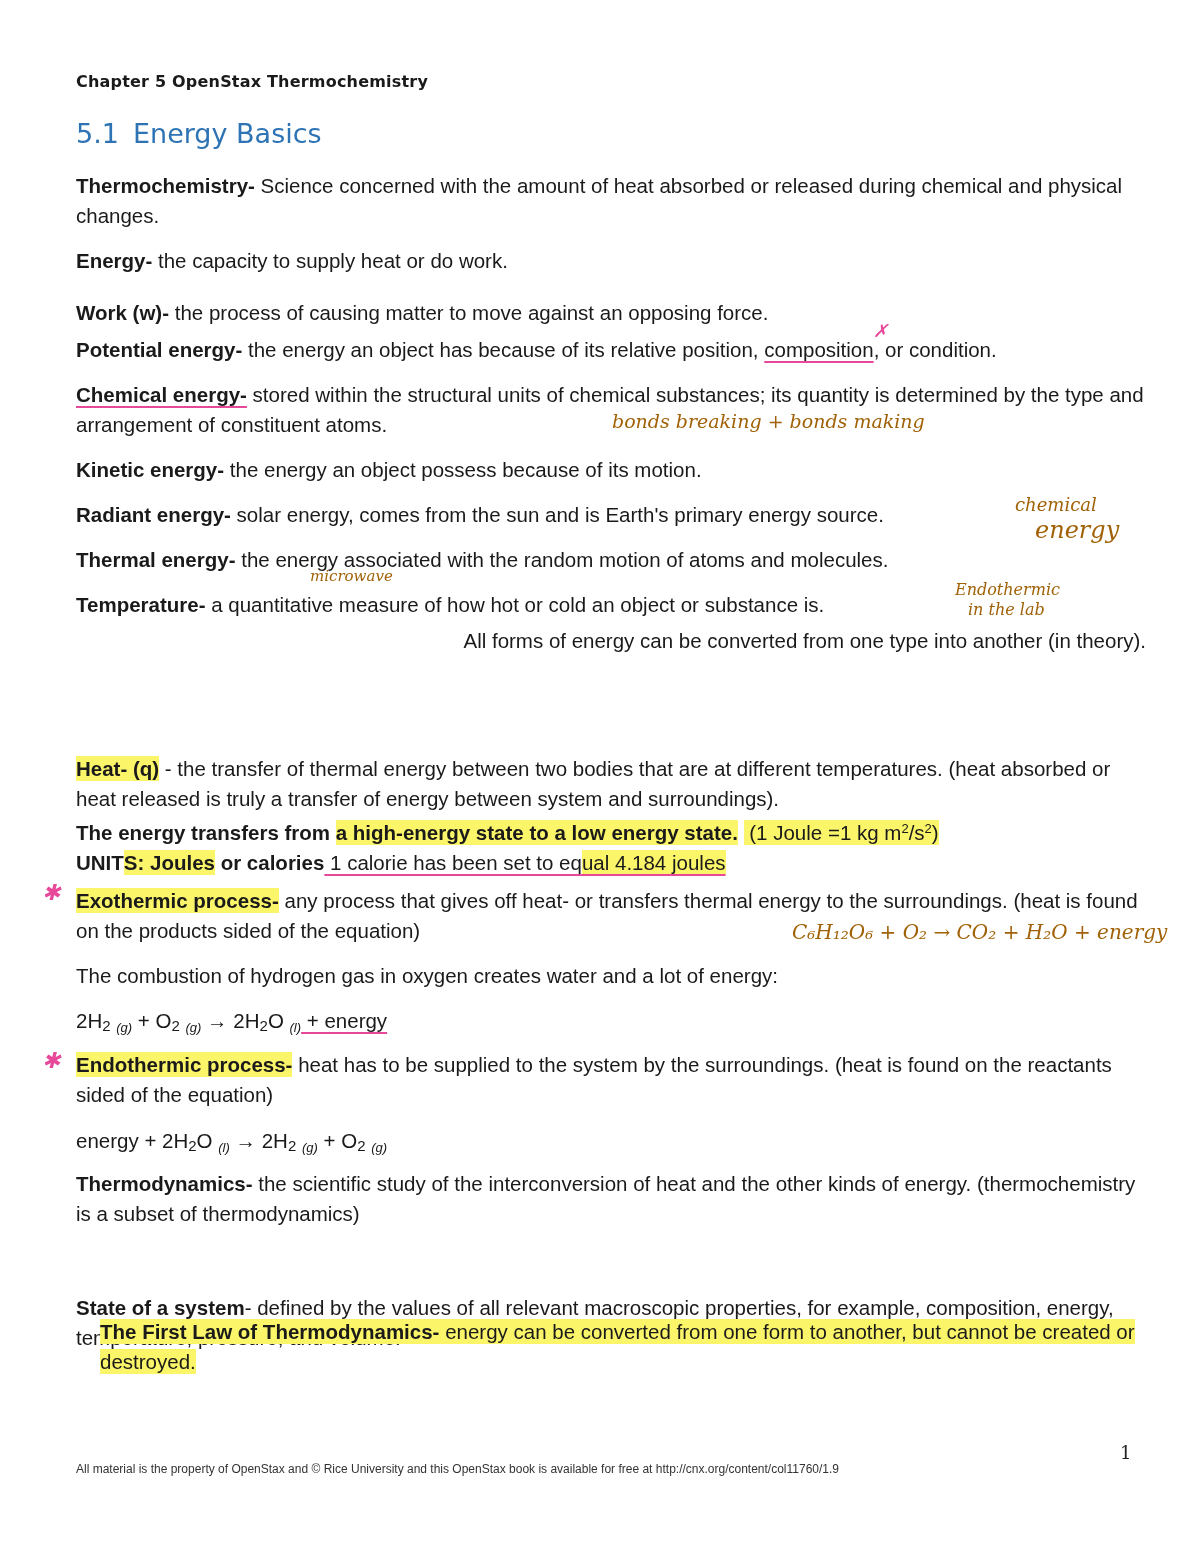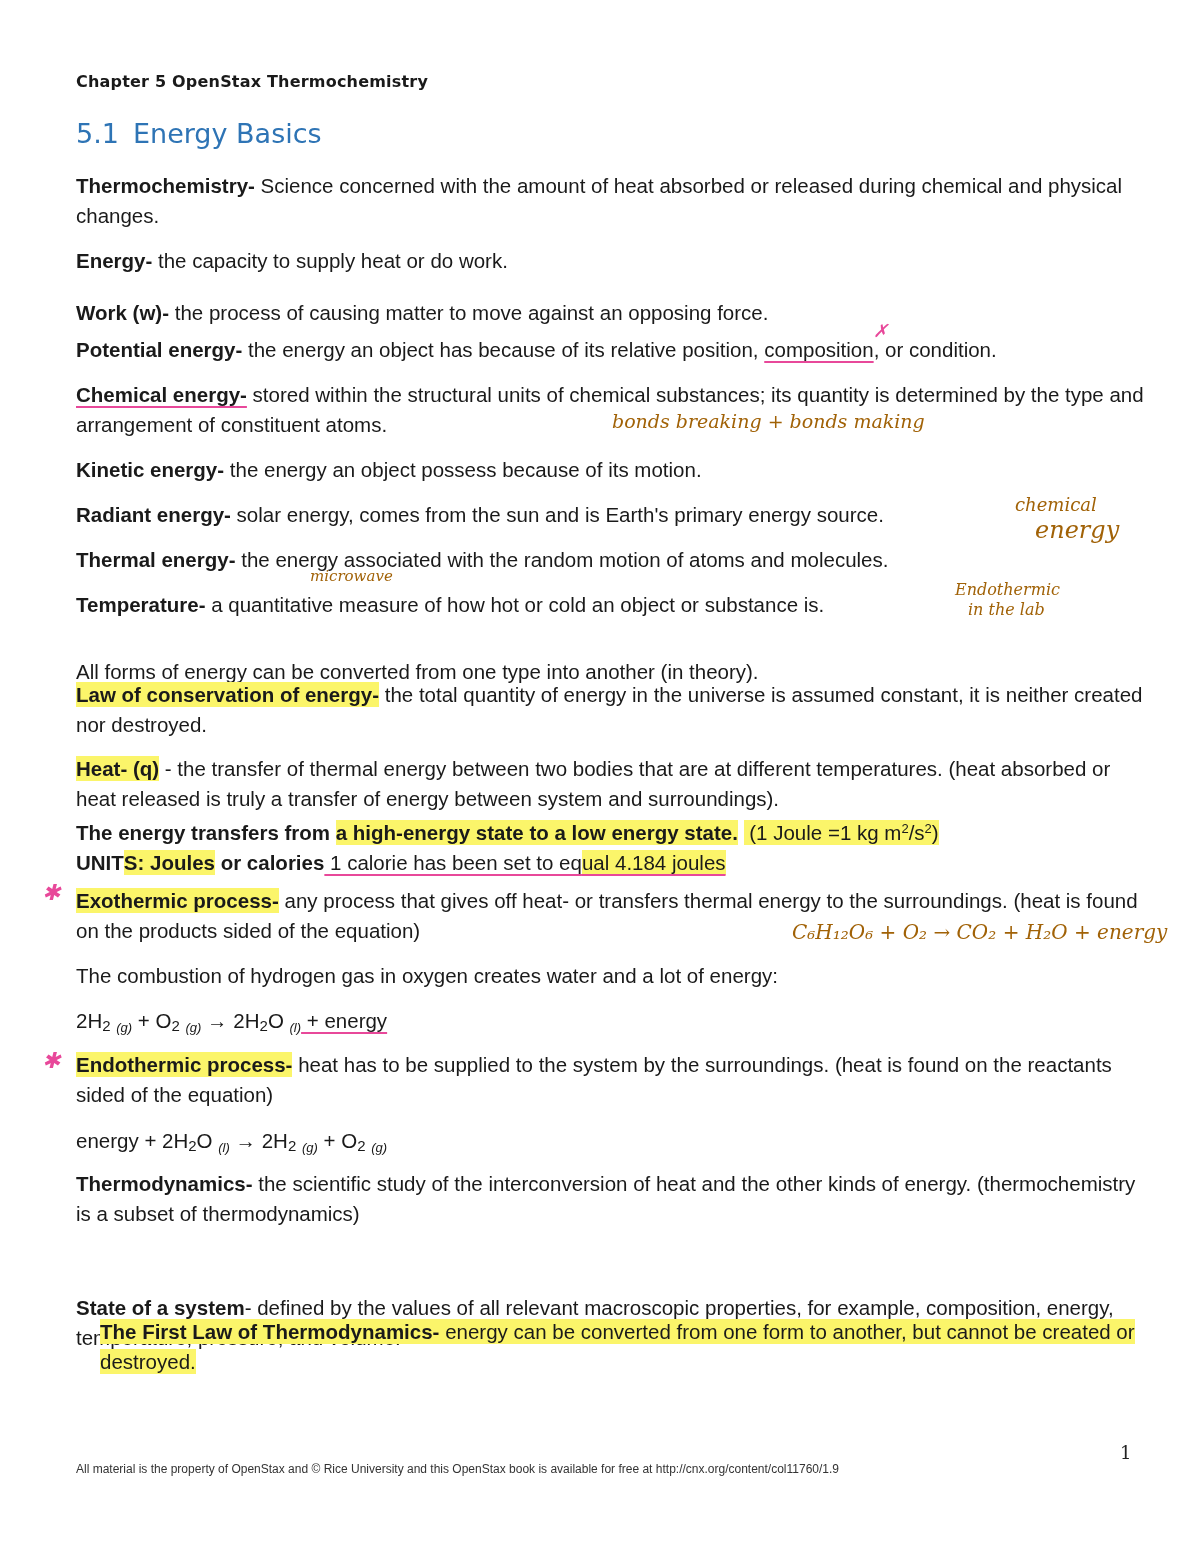--- a/index.html
+++ b/index.html
@@ -69,27 +69,24 @@
     <b>Thermal energy-</b><span> the energy associated with the random motion of atoms and molecules.</span>
   </div>
   <span class="hand" style="left:310px; top:567px; font-size:15px;">microwave</span>
 
   <div class="p" style="top:590px;">
     <b>Temperature-</b><span> a quantitative measure of how hot or cold an object or substance is.</span>
   </div>
   <span class="hand" style="left:955px; top:580px; font-size:16px;">Endothermic</span>
   <span class="hand" style="left:968px; top:600px; font-size:16px;">in the lab</span>
 
-  <div class="p" style="top:657px;">
+  <div class="p" style="top:626px;text-align:right;">
     <span>All forms of energy can be converted from one type into another (in theory).</span>
   </div>
 
-  <div class="p" style="top:680px;">
-    <b class="hl">Law of conservation of energy-</b><span> the total quantity of energy in the universe is assumed constant, it is neither created nor destroyed.</span>
-  </div>
 
   <div class="p" style="top:754px;">
     <b class="hl">Heat- (q)</b><span> - the transfer of thermal energy between two bodies that are at different temperatures. (heat absorbed or heat released is truly a transfer of energy between system and surroundings).</span><br>
     <b>The energy transfers from </b><b class="hl">a high-energy state to a low energy state.</b>
     <span class="hl">&nbsp;<span>(1 Joule =1 kg m</span><span class="sup">2</span><span>/s</span><span class="sup">2</span><span>)</span></span><br>
     <b>UNIT</b><b class="hl">S: Joules</b><b> or calories</b><span class="ul"> 1 calorie has been set to eq</span><span class="ul hl">ual 4.184 joules</span>
   </div>
 
   <span class="margin-mark" style="left:42px; top:880px;">✱</span>
   <div class="p" style="top:886px;">

